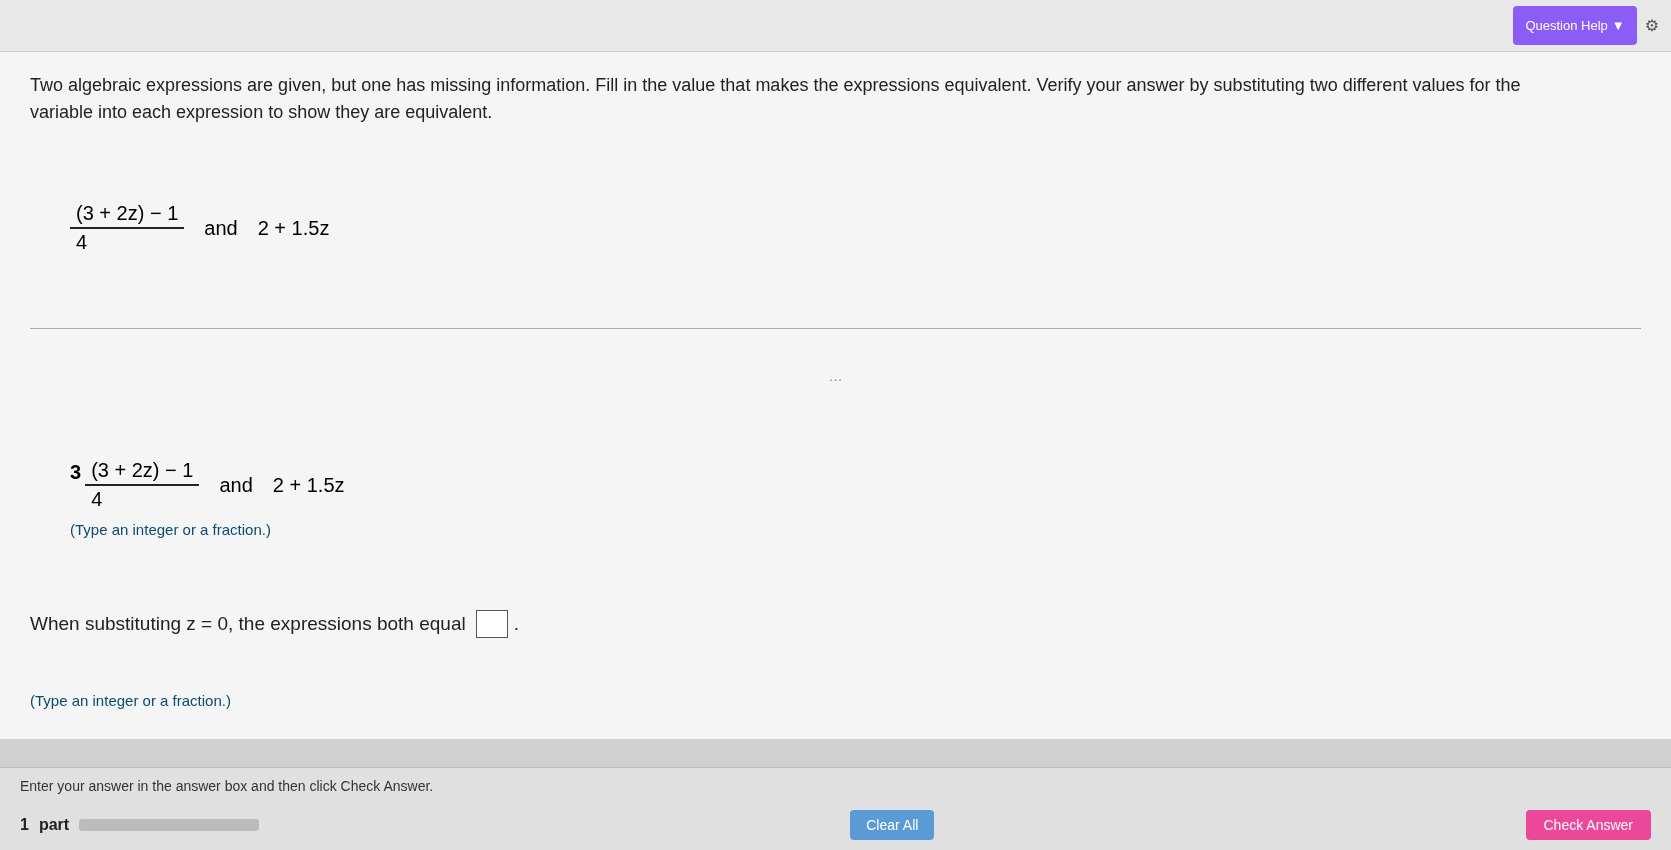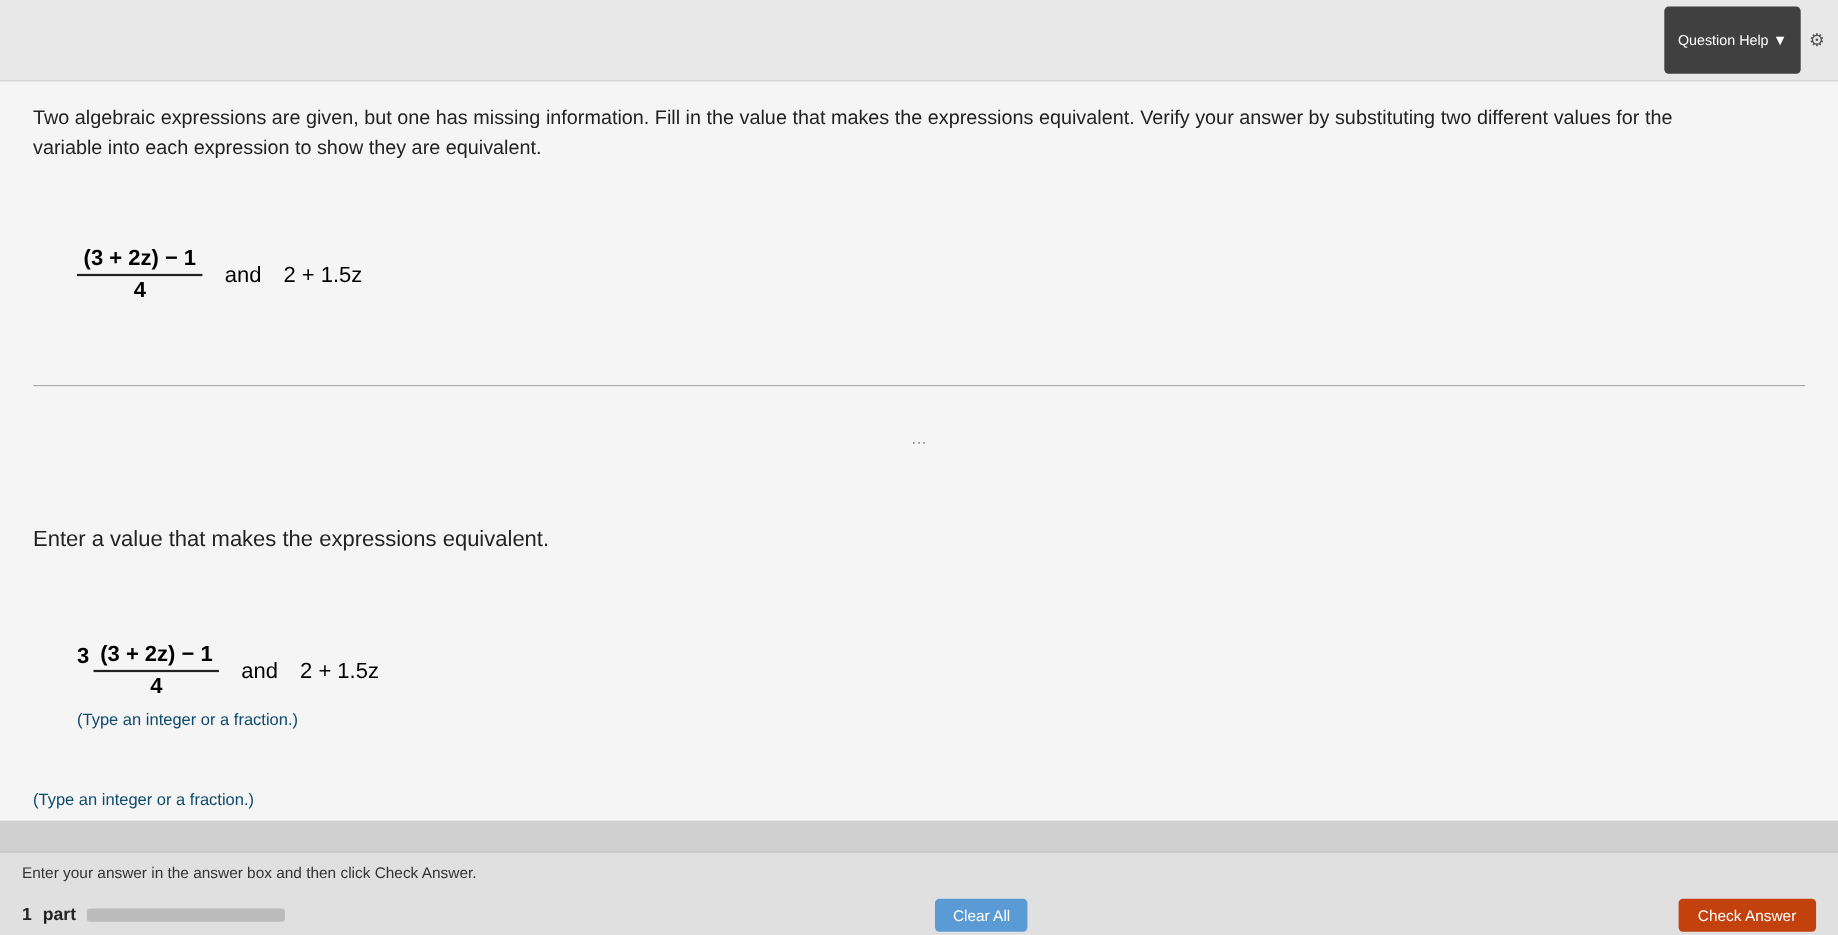--- a/index.html
+++ b/index.html
@@ -17,25 +17,25 @@
       display: flex;
       justify-content: flex-end;
       align-items: center;
       padding: 6px 12px;
       background: #e8e8e8;
       border-bottom: 1px solid #ccc;
       gap: 8px;
     }
 
     .question-help-btn {
-      background: #404040;
+      background: #8b5cf6;
       color: white;
       border: none;
       border-radius: 4px;
-      padding: 23px 12px;
+      padding: 12px 12px;
       font-size: 13px;
       cursor: pointer;
       display: flex;
       align-items: center;
       gap: 4px;
     }
 
     .gear-icon {
       font-size: 16px;
       color: #555;
@@ -63,23 +63,22 @@
       display: flex;
       align-items: center;
       gap: 20px;
       margin: 10px 0 10px 40px;
       font-size: 20px;
     }
 
     .fraction {
       display: inline-flex;
       flex-direction: column;
-      align-items: center;
-      font-size: 20px;
-      font-weight: bold;
+      align-items: flex-start;
+      font-size: 20px;
     }
 
     .fraction .numerator {
       border-bottom: 2px solid #222;
       padding: 0 6px 2px 6px;
       font-size: 20px;
     }
 
     .fraction .denominator {
       padding: 2px 6px 0 6px;
@@ -196,21 +195,21 @@
       background: #5b9bd5;
       color: white;
       border: none;
       border-radius: 4px;
       padding: 7px 16px;
       font-size: 14px;
       cursor: pointer;
     }
 
     .check-answer-btn {
-      background: #c2410c;
+      background: #ec4899;
       color: white;
       border: none;
       border-radius: 4px;
       padding: 7px 18px;
       font-size: 14px;
       cursor: pointer;
     }
 
     .expression-area-second {
       margin: 10px 0 4px 40px;
@@ -238,37 +237,41 @@
     </div>
     <span>and</span>
     <span>2 + 1.5z</span>
   </div>
 
   <hr class="divider-line">
   <div style="position:relative; height:0;">
     <div class="divider-dots" style="position:absolute; top:-22px; left:50%; transform:translateX(-50%); background:#f5f5f5; padding:0 8px; color:#888; font-size:14px;">···</div>
   </div>
 
-  <div class="section-label" style="margin-top: 18px;">Enter a value that makes the expressions equivalent.</div>
 
   <div class="expression-area-second">
     <div class="expression-row" style="margin-left:0;">
       <div class="fraction-with-prefix">
         <span class="prefix-number">3</span>
         <div class="fraction">
           <div class="numerator">(3 + 2z) − 1</div>
           <div class="denominator">4</div>
         </div>
       </div>
       <span>and</span>
       <span>2 + 1.5z</span>
     </div>
     <div class="hint-text" style="margin-left:0;">(Type an integer or a fraction.)</div>
   </div>
 
+  <div class="substitution-row" style="margin-top: 22px;">
+    <span>When substituting z = 0, the expressions both equal</span>
+    <span class="answer-box"></span>
+    <span>.</span>
+  </div>
   <div class="hint-text" style="margin-left:0;">(Type an integer or a fraction.)</div>
 
 </div>
 
 <div class="bottom-bar">
   <div>Enter your answer in the answer box and then click Check Answer.</div>
   <div class="bottom-actions">
     <div class="part-row">
       <span>1</span>
       <span>part</span>

